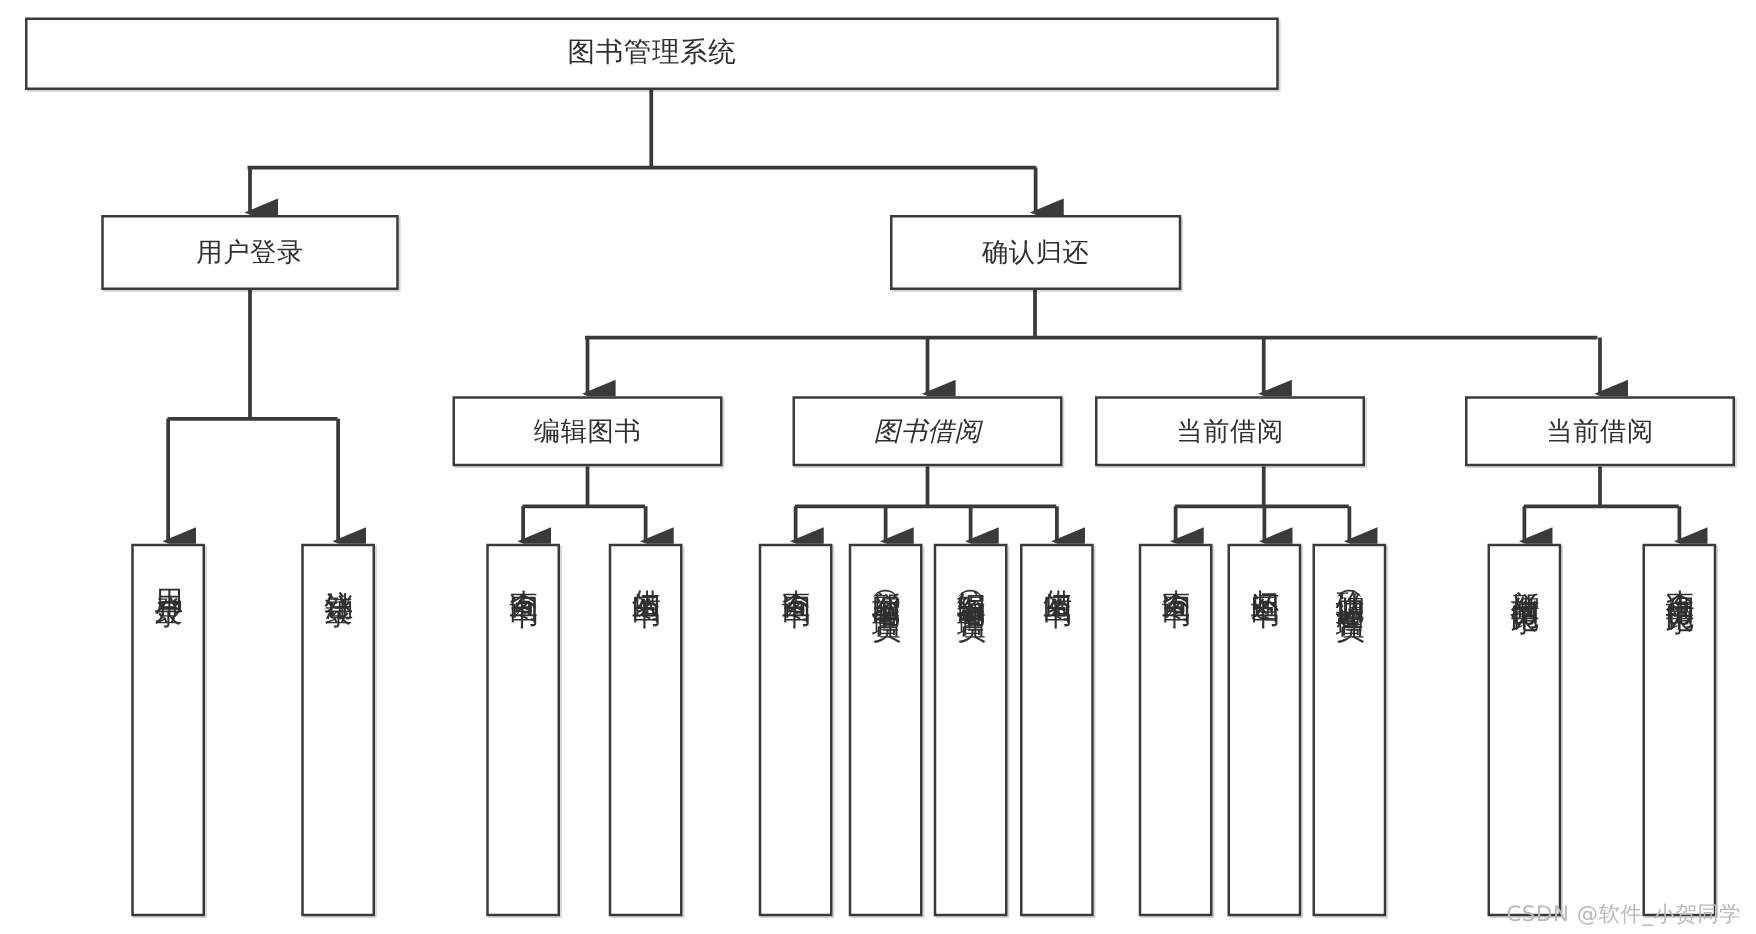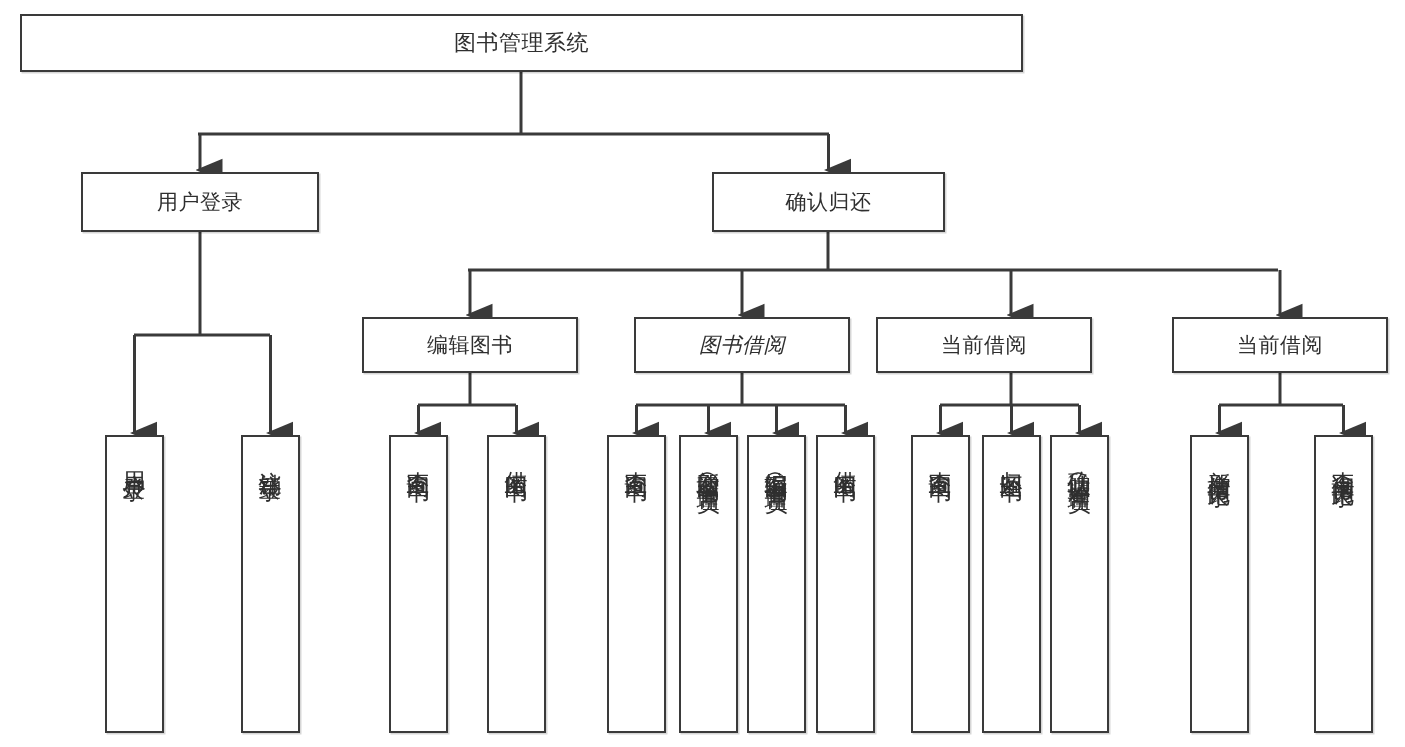--- a/index.html
+++ b/index.html
@@ -180,13 +180,14 @@
         <span class="lbl">确认归还（管理员）</span>
       </div>
       <div class="node v" style="left: 1190px; top: 435px; width: 59px; height: 298px;">
         <span class="lbl">新增借阅记录</span>
       </div>
       <div class="node v" style="left: 1314px; top: 435px; width: 59px; height: 298px;">
         <span class="lbl">查询借阅记录</span>
       </div>
     </div>
 
+  <div id="watermark">CSDN @软件_小贺同学</div>
 </div>
 
 </body></html>

